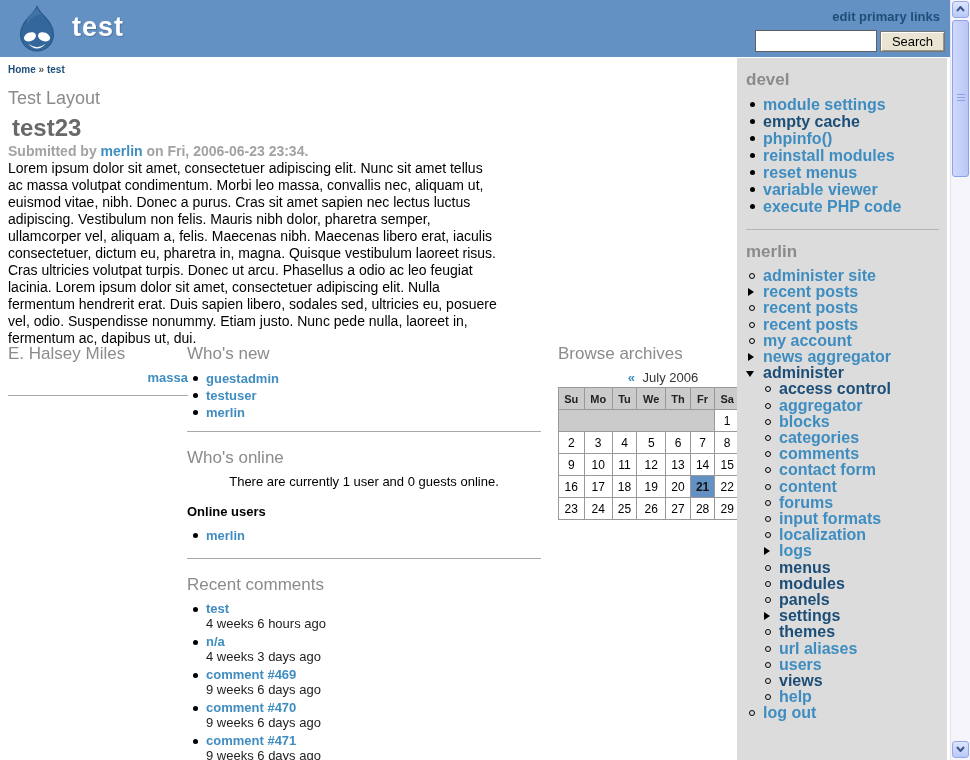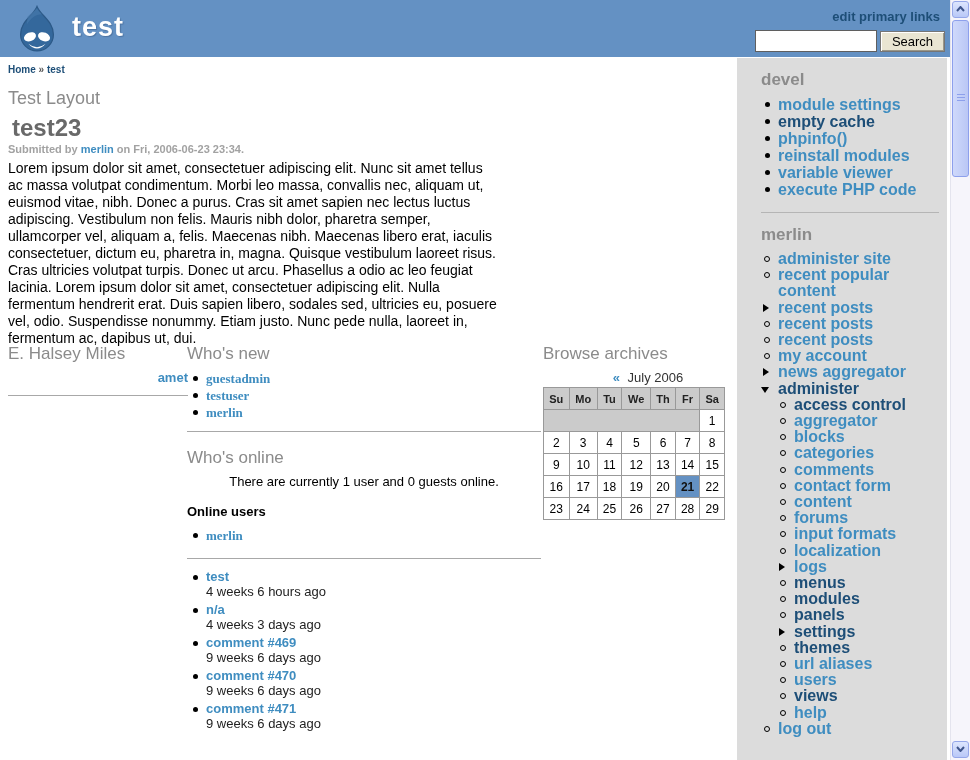--- a/index.html
+++ b/index.html
@@ -19,58 +19,58 @@
   .search-btn{position:absolute;left:880px;top:31px;width:65px;height:21px;
               background:var(--btn-face,#e9e5d2);border:1px solid #757575;
               box-shadow:inset 1px 1px 0 #fff,inset -1px -1px 0 #9b9788;
               font-size:13px;color:#000;font-family:inherit;cursor:pointer;}
 
   
   .breadcrumb{position:absolute;left:8px;top:64px;font-size:10px;font-weight:bold;color:#555;}
   .breadcrumb a{color:var(--link-dark,#1d4e77);cursor:pointer;text-decoration:none;}
   .page-title{position:absolute;left:8px;top:88px;font-size:18px;color:var(--title-gray,#8b8b8b);font-weight:normal;margin:0;}
   .node-title{position:absolute;left:8px;top:110px;font-size:24px;font-weight:bold;color:#696969;margin:4px;}
-  .submitted{position:absolute;left:8px;top:143px;font-size:11px;color:#a2a2a2;font-weight:bold;}
+  .submitted{position:absolute;left:8px;top:143px;font-size:14px;color:#a2a2a2;font-weight:bold;}
   .submitted a{color:var(--link-light,#3f8dc0);cursor:pointer;text-decoration:none;}
   .body-text{position:absolute;left:8px;top:160px;width:489px;font-size:14px;line-height:17px;color:#000;}
   .node-links{position:absolute;left:8px;top:307px;font-size:13px;font-weight:bold;}
   .node-links .marker{color:#777;margin-right:4px;}
   .node-links .divider{color:#999;margin:0 6px;font-weight:normal;}
   a.link-dark{color:var(--link-dark,#1d4e77);cursor:pointer;text-decoration:none;font-weight:bold;}
   a.link-light{color:var(--link-light,#3f8dc0);cursor:pointer;text-decoration:none;font-weight:bold;}
 
   
   .col-left{position:absolute;left:8px;top:344px;width:180px;}
   .col-mid{position:absolute;left:187px;top:344px;width:354px;}
-  .col-right{position:absolute;left:543px;top:344px;width:210px;}
+  .col-right{position:absolute;left:558px;top:344px;width:210px;}
   .block-title{font-size:17px;color:var(--title-gray,#8b8b8b);font-weight:normal;margin:0 0 6px 0;}
   .more-link{display:block;text-align:right;font-size:13px;margin-top:4px;}
   hr.rule{border:0;border-top:1px solid #a8a8a8;margin:10px 0;}
-  ul.blist{list-style:none;margin:4px 0 0 0;padding:0 0 0 6px;font-family:Liberation Serif, serif;}
+  ul.blist{list-style:none;margin:4px 0 0 0;padding:0 0 0 6px;}
   ul.blist li{position:relative;padding-left:13px;line-height:17px;font-size:13px;}
   .dot{position:absolute;left:0;top:6px;width:5px;height:5px;border-radius:50%;background:#000;}
   .status-line{font-size:13px;color:#000;margin:2px 0 0 0;text-align:center;}
   .sub-head{font-size:13px;font-weight:bold;color:#000;margin:15px 0 8px 0;}
   .rc-list{list-style:none;margin:4px 0 0 0;padding:0 0 0 6px;}
   .rc-list li{position:relative;padding-left:13px;margin-bottom:3px;font-size:13px;line-height:15px;}
   .rc-age{color:#222;font-weight:normal;}
 
   
   .cal-caption{text-align:center;font-size:13px;color:#333;margin:6px 0 2px 0;font-weight:normal;}
   .cal-caption a{margin-right:4px;}
   table.cal{border-collapse:collapse;width:182px;}
   table.cal th{background:var(--cal-gray,#cbcbcb);border:1px solid #999;font-size:11px;height:19px;
                color:#222;font-weight:bold;text-align:center;}
   table.cal td{background:#fff;border:1px solid #999;font-size:12px;height:19px;color:#000;text-align:center;}
   table.cal td.empty{background:var(--cal-gray,#cbcbcb);}
   table.cal td.selected{background:var(--header-blue,#6491c3);color:#111;font-weight:bold;}
 
   
   .sidebar{position:absolute;left:737px;top:58px;width:210px;height:702px;background:var(--sidebar-gray,#dcdcdc);
-           box-sizing:border-box;padding:6px 6px 0 24px;overflow:hidden;}
+           box-sizing:border-box;padding:6px 6px 0 9px;overflow:hidden;}
   .sb-title{font-size:17px;color:var(--title-gray,#8b8b8b);margin:6px 0 6px 0;}
   ul.sb-list{list-style:none;margin:0;padding:0;}
   ul.sb-list li{position:relative;padding-left:17px;font-size:16px;font-weight:bold;}
   .lh17 li{line-height:17px;}
   .lh16 li{line-height:16.2px;}
   ul.sb-list li.indent1{margin-left:16px;}
   .b-disc{position:absolute;left:4px;top:6px;width:5px;height:5px;border-radius:50%;background:#000;}
   .b-circle{position:absolute;left:3px;top:5px;width:4px;height:4px;border-radius:50%;border:1px solid #000;}
   .b-tri-r{position:absolute;left:2px;top:4px;width:0;height:0;
            border-left:6px solid #000;border-top:4px solid transparent;border-bottom:4px solid transparent;}
@@ -122,39 +122,40 @@
   <h2 class="node-title">test23</h2>
   <div class="submitted">
     <span>Submitted by</span>
     <a>merlin</a>
     <span>on Fri, 2006-06-23 23:34.</span>
   </div>
   <div class="body-text">Lorem ipsum dolor sit amet, consectetuer adipiscing elit. Nunc sit amet tellus ac massa volutpat condimentum. Morbi leo massa, convallis nec, aliquam ut, euismod vitae, nibh. Donec a purus. Cras sit amet sapien nec lectus luctus adipiscing. Vestibulum non felis. Mauris nibh dolor, pharetra semper, ullamcorper vel, aliquam a, felis. Maecenas nibh. Maecenas libero erat, iaculis consectetuer, dictum eu, pharetra in, magna. Quisque vestibulum laoreet risus. Cras ultricies volutpat turpis. Donec ut arcu. Phasellus a odio ac leo feugiat lacinia. Lorem ipsum dolor sit amet, consectetuer adipiscing elit. Nulla fermentum hendrerit erat. Duis sapien libero, sodales sed, ultricies eu, posuere vel, odio. Suspendisse nonummy. Etiam justo. Nunc pede nulla, laoreet in, fermentum ac, dapibus ut, dui.</div>
 
   <div class="col-left">
     <h2 class="block-title">E. Halsey Miles</h2>
-    <a class="link-light more-link">amet</a>
+    <a class="link-light more-link">massa</a>
     <hr class="rule">
   </div>
 
   <div class="col-mid">
     <h2 class="block-title">Who's new</h2>
     <ul class="blist" id="whosnew-list">
         <li><span class="dot"></span><a class="link-light">guestadmin</a></li>
         <li><span class="dot"></span><a class="link-light">testuser</a></li>
         <li><span class="dot"></span><a class="link-light">merlin</a></li>
       </ul>
     <hr class="rule">
     <h2 class="block-title" style="margin-top:16px;">Who's online</h2>
     <div class="status-line">There are currently 1 user and 0 guests online.</div>
     <h3 class="sub-head">Online users</h3>
     <ul class="blist" id="online-list">
         <li><span class="dot"></span><a class="link-light">merlin</a></li>
       </ul>
     <hr class="rule" style="margin-top:14px;">
+    <h2 class="block-title" style="margin-top:16px;">Recent comments</h2>
     <ul class="rc-list" id="comments-list">
         <li><span class="dot"></span><a class="link-light">test</a><div class="rc-age">4 weeks 6 hours ago</div></li>
         <li><span class="dot"></span><a class="link-light">n/a</a><div class="rc-age">4 weeks 3 days ago</div></li>
         <li><span class="dot"></span><a class="link-light">comment #469</a><div class="rc-age">9 weeks 6 days ago</div></li>
         <li><span class="dot"></span><a class="link-light">comment #470</a><div class="rc-age">9 weeks 6 days ago</div></li>
         <li><span class="dot"></span><a class="link-light">comment #471</a><div class="rc-age">9 weeks 6 days ago</div></li>
       </ul>
   </div>
 
   <div class="col-right">
@@ -220,28 +221,28 @@
     </table>
   </div>
 
   <div class="sidebar" id="sidebar-blocks">
       <h2 class="sb-title">devel</h2>
       <ul class="sb-list lh17">
         <li><span class="b-disc"></span><a class="tone-light">module settings</a></li>
         <li><span class="b-disc"></span><a class="tone-dark">empty cache</a></li>
         <li><span class="b-disc"></span><a class="tone-light">phpinfo()</a></li>
         <li><span class="b-disc"></span><a class="tone-light">reinstall modules</a></li>
+        <li><span class="b-disc"></span><a class="tone-light">reset menus</a></li>
         <li><span class="b-disc"></span><a class="tone-light">variable viewer</a></li>
         <li><span class="b-disc"></span><a class="tone-light">execute PHP code</a></li>
       </ul>
       <hr class="sb-sep">
       <h2 class="sb-title">merlin</h2>
       <ul class="sb-list lh16">
         <li><span class="b-circle"></span><a class="tone-light">administer site</a></li>
-        <li><span class="b-circle"></span><a class="tone-light">recent popular content</a></li>
         <li><span class="b-tri-r"></span><a class="tone-light">recent posts</a></li>
         <li><span class="b-circle"></span><a class="tone-light">recent posts</a></li>
         <li><span class="b-circle"></span><a class="tone-light">recent posts</a></li>
         <li><span class="b-circle"></span><a class="tone-light">my account</a></li>
         <li><span class="b-tri-r"></span><a class="tone-light">news aggregator</a></li>
         <li><span class="b-tri-d"></span><a class="tone-dark">administer</a></li>
         <li class="indent1"><span class="b-circle"></span><a class="tone-dark">access control</a></li>
         <li class="indent1"><span class="b-circle"></span><a class="tone-light">aggregator</a></li>
         <li class="indent1"><span class="b-circle"></span><a class="tone-light">blocks</a></li>
         <li class="indent1"><span class="b-circle"></span><a class="tone-light">categories</a></li>

